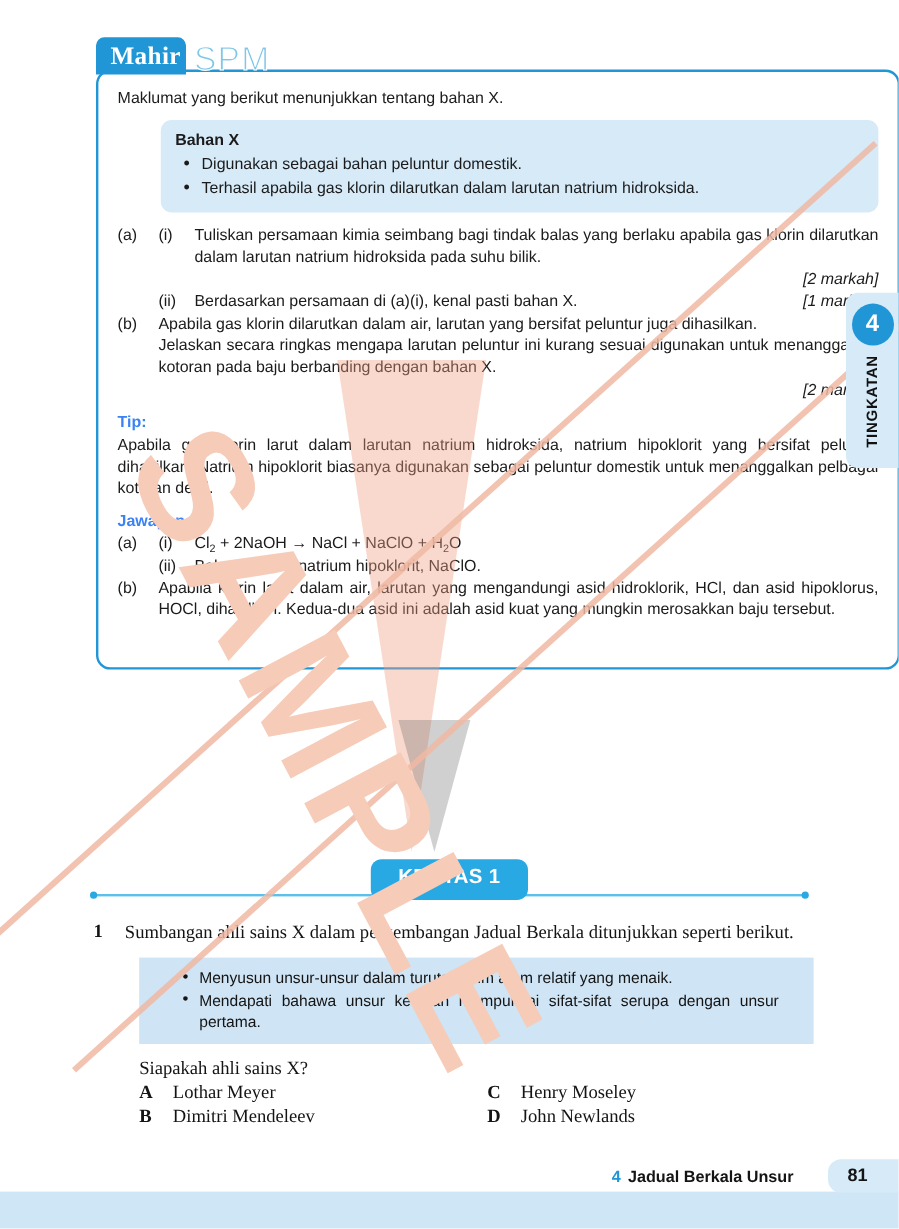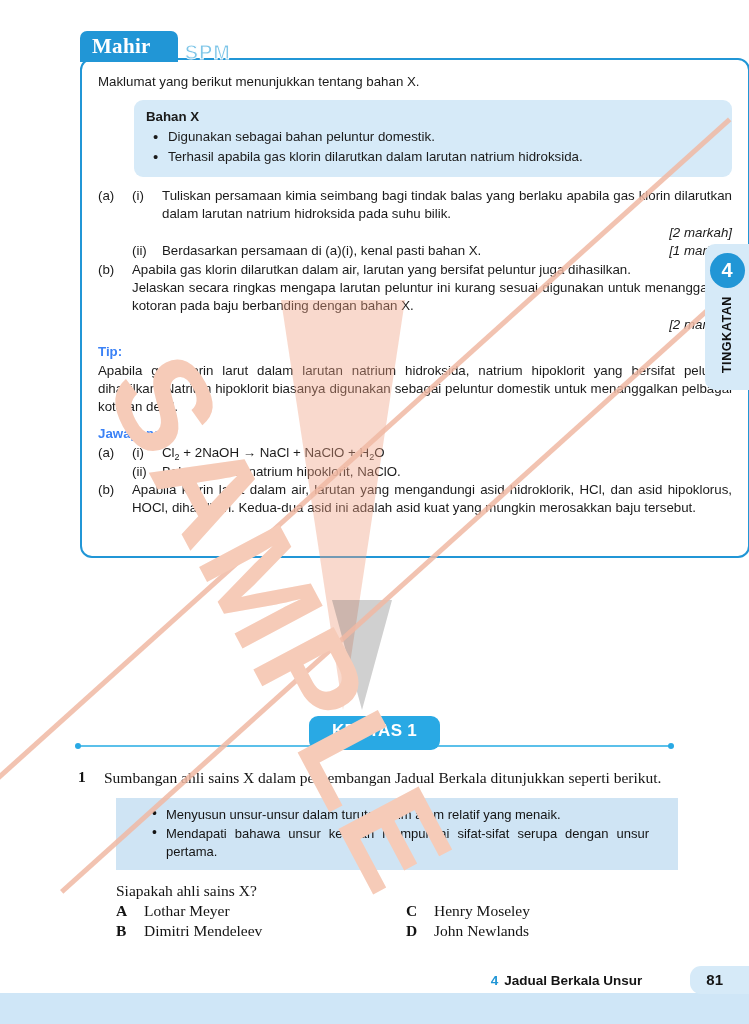--- a/index.html
+++ b/index.html
@@ -67,30 +67,30 @@
     position: absolute;
     left: 80px; top: 31px;
     display: flex; align-items: flex-end;
     z-index: 4;
   }
   .mahir-tab {
     background: #2196d6;
     color: #ffffff;
     font-weight: 700;
     font-size: 21px;
-    padding: 3px 27px 4px 12px;
+    padding: 3px 4px 4px 12px;
     border-radius: 7px 7px 0 0;
     font-family: "Liberation Serif", serif;
     letter-spacing: .3px;
     line-height: 1.15;
   }
   .mahir-spm {
     margin-left: 7px;
-    font-size: 20px;
-    font-weight: 700;
+    font-size: 28px;
+    font-weight: 400;
     color: #7fc6e8;
     -webkit-text-stroke: 1px #ffffff;
     letter-spacing: 1px;
     line-height: .95;
     font-family: "Liberation Sans", sans-serif;
   }
 
   
   .card {
     position: absolute;
@@ -287,30 +287,29 @@
   .f-chap {
     color: #2196d6;
     font-weight: 700;
     font-size: 13.5px;
     margin-right: 6px;
   }
   .f-title {
     color: #141414;
     font-weight: 700;
     font-size: 13.5px;
-    margin-right: 8px;
+    margin-right: 29px;
   }
   .f-page {
     background: #d6eaf8;
     border-radius: 11px 0 0 11px;
     font-size: 15px;
     font-weight: 700;
     color: #141414;
     padding: 5px 26px 6px 16px;
-    margin-left: 40px;
   }
 </style>
 </head>
 <body>
 
 <div id="page">
 
   <div class="mahir-wrap">
     <div class="mahir-tab">Mahir</div>
     <div class="mahir-spm">SPM</div>

